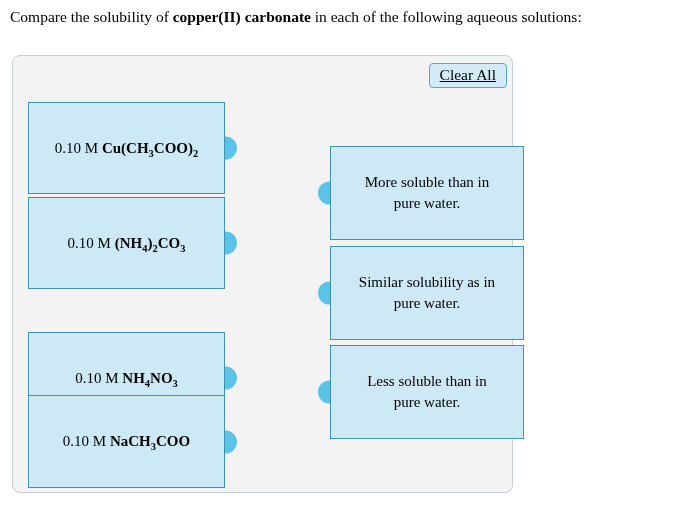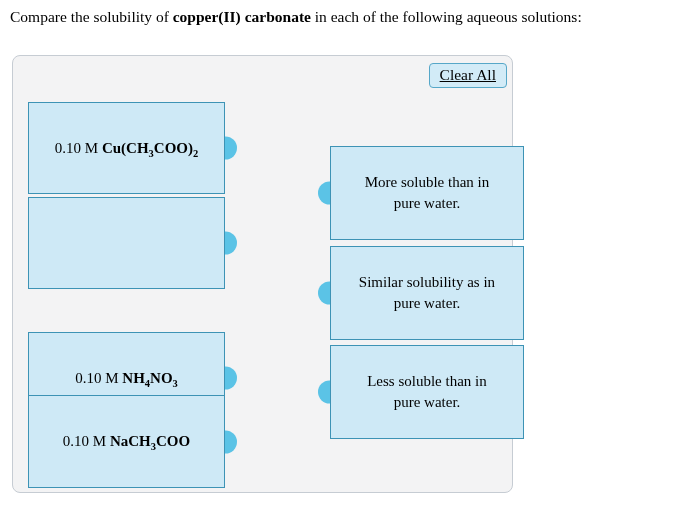--- a/index.html
+++ b/index.html
@@ -88,20 +88,21 @@
   <div class="panel">
 
     <button class="clear-all">Clear All</button>
 
     <div class="choice-box" style="top:46px;height:92px;">
       <span class="box-label"><span>0.10 M </span><span class="formula"><span>Cu(CH</span><sub>3</sub><span>COO)</span><sub>2</sub></span></span>
       <span class="connector on-right"></span>
     </div>
 
     <div class="choice-box" style="top:141px;height:92px;">
+      <span class="box-label"><span>0.10 M </span><span class="formula"><span>(NH</span><sub>4</sub><span>)</span><sub>2</sub><span>CO</span><sub>3</sub></span></span>
       <span class="connector on-right"></span>
     </div>
 
     <div class="choice-box" style="top:240px;height:92px;margin-top:36px;">
       <span class="box-label"><span>0.10 M </span><span class="formula"><span>NH</span><sub>4</sub><span>NO</span><sub>3</sub></span></span>
       <span class="connector on-right"></span>
     </div>
 
     <div class="choice-box" style="top:339px;height:93px;">
       <span class="box-label"><span>0.10 M </span><span class="formula"><span>NaCH</span><sub>3</sub><span>COO</span></span></span>

